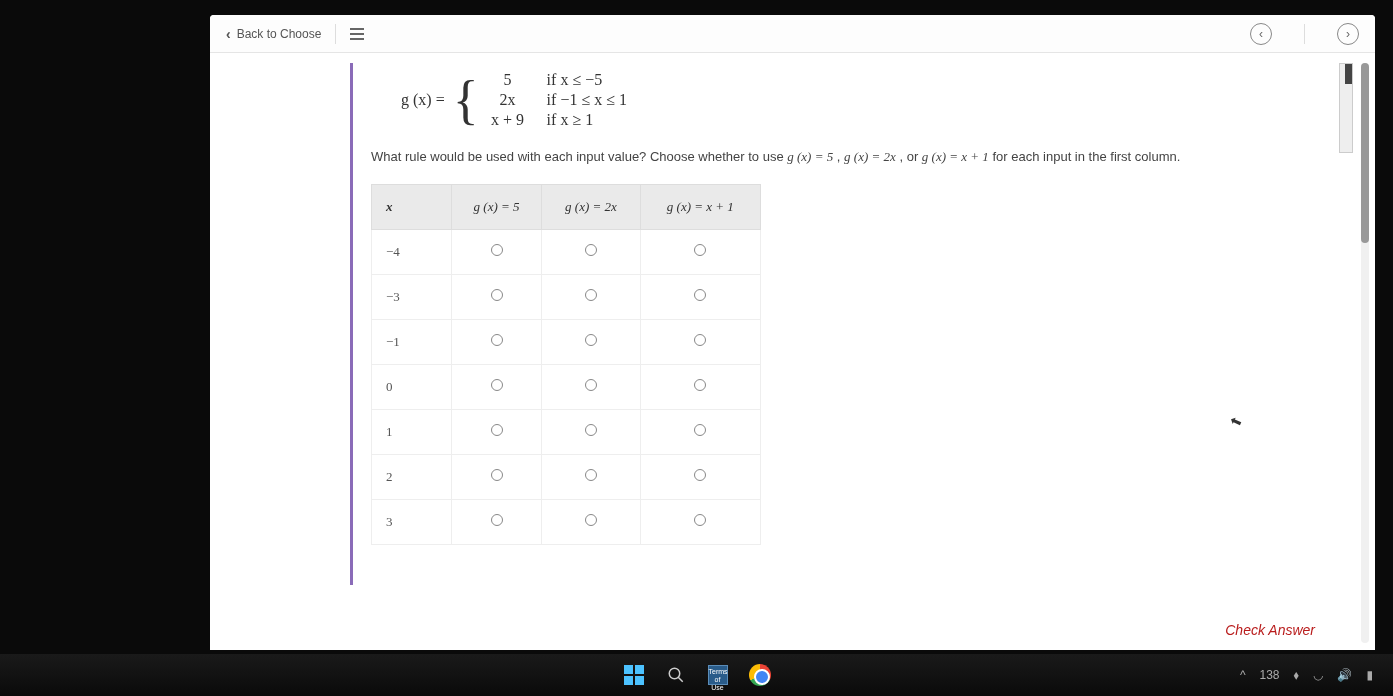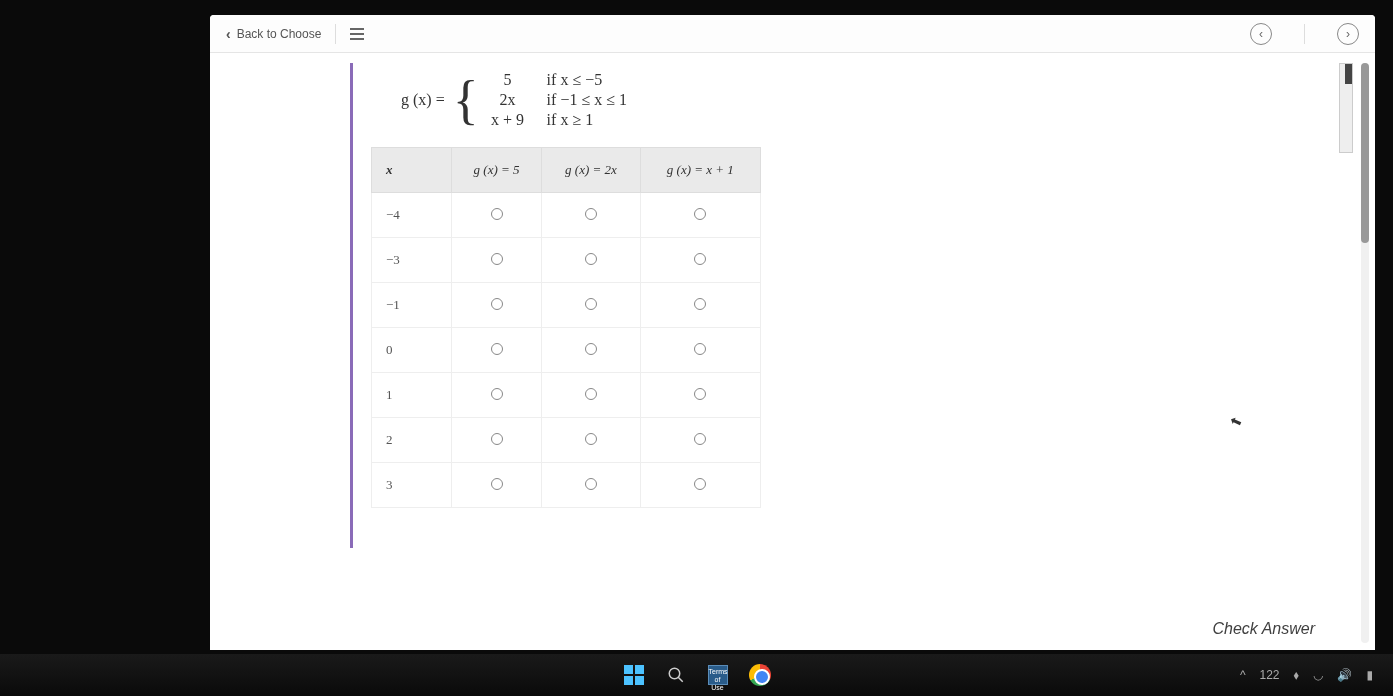--- a/index.html
+++ b/index.html
@@ -207,22 +207,22 @@
   width: 12px;
   height: 12px;
   border: 1.5px solid #888;
   border-radius: 50%;
   cursor: pointer;
 }
 .check-answer {
   position: absolute;
   right: 60px;
   bottom: 12px;
-  font-size: 16px;
-  color: #404040;
+  font-size: 14px;
+  color: #b91c1c;
   font-style: italic;
 }
 .taskbar {
   position: absolute;
   left: 0;
   bottom: 0;
   width: 1393px;
   height: 42px;
   background: linear-gradient(180deg, #1a1a1a, #0a0a0a);
   display: flex;
@@ -331,20 +331,29 @@
             <span class="case-val">2x</span>
             <span class="case-cond">if −1 ≤ x ≤ 1</span>
           </div>
           <div class="case-row">
             <span class="case-val">x + 9</span>
             <span class="case-cond">if x ≥ 1</span>
           </div>
         </div>
       </div>
 
+      <div class="question-text">
+        <span>What rule would be used with each input value? Choose whether to use </span>
+        <span class="math-inline">g (x) = 5</span>
+        <span> , </span>
+        <span class="math-inline">g (x) = 2x</span>
+        <span>, or </span>
+        <span class="math-inline">g (x) = x + 1</span>
+        <span> for each input in the first column.</span>
+      </div>
 
       <table class="answer-table">
         <thead>
           <tr>
             <th>x</th>
             <th style="font-style:italic;">g (x) = 5</th>
             <th style="font-style:italic;">g (x) = 2x</th>
             <th style="font-style:italic;">g (x) = x + 1</th>
           </tr>
         </thead>
@@ -419,19 +428,19 @@
     </div>
     <div class="tb-icon">
       <div class="app-square">Terms of Use</div>
     </div>
     <div class="tb-icon">
       <div class="chrome-circle"></div>
     </div>
   </div>
   <div class="taskbar-right">
     <span class="tray-icon">^</span>
-    <span class="tray-icon">122</span>
+    <span class="tray-icon">138</span>
     <span class="tray-icon">⬧</span>
     <span class="tray-icon">◡</span>
     <span class="tray-icon">🔊</span>
     <span class="tray-icon">▮</span>
   </div>
 </div>
 
 </body></html>

